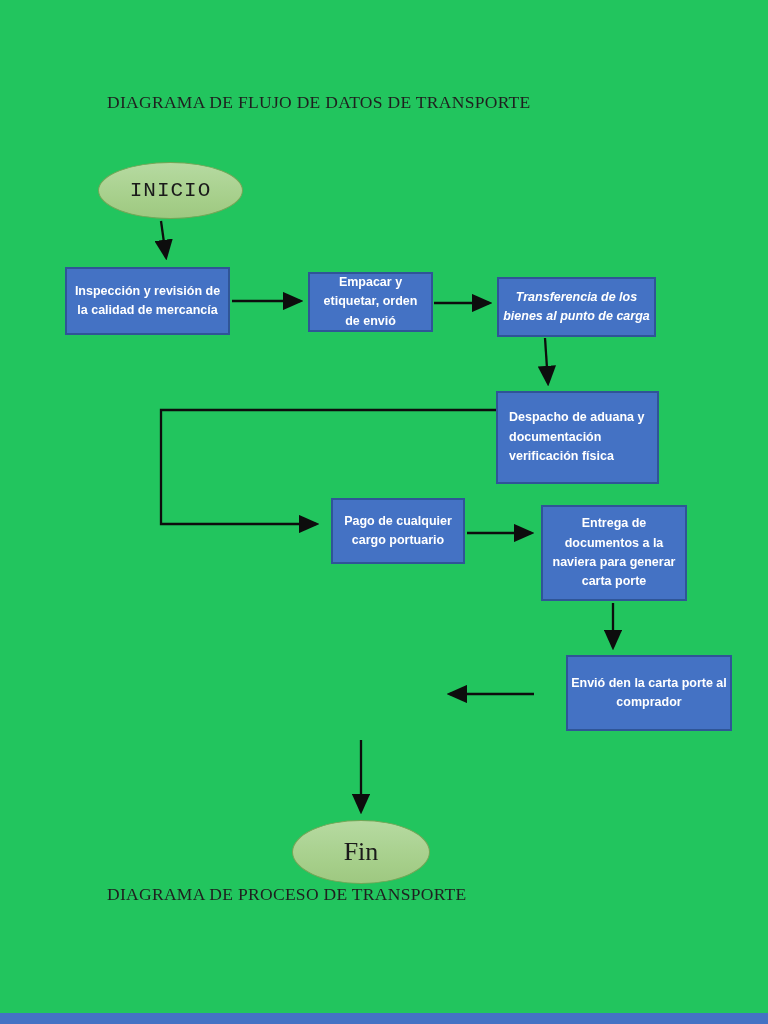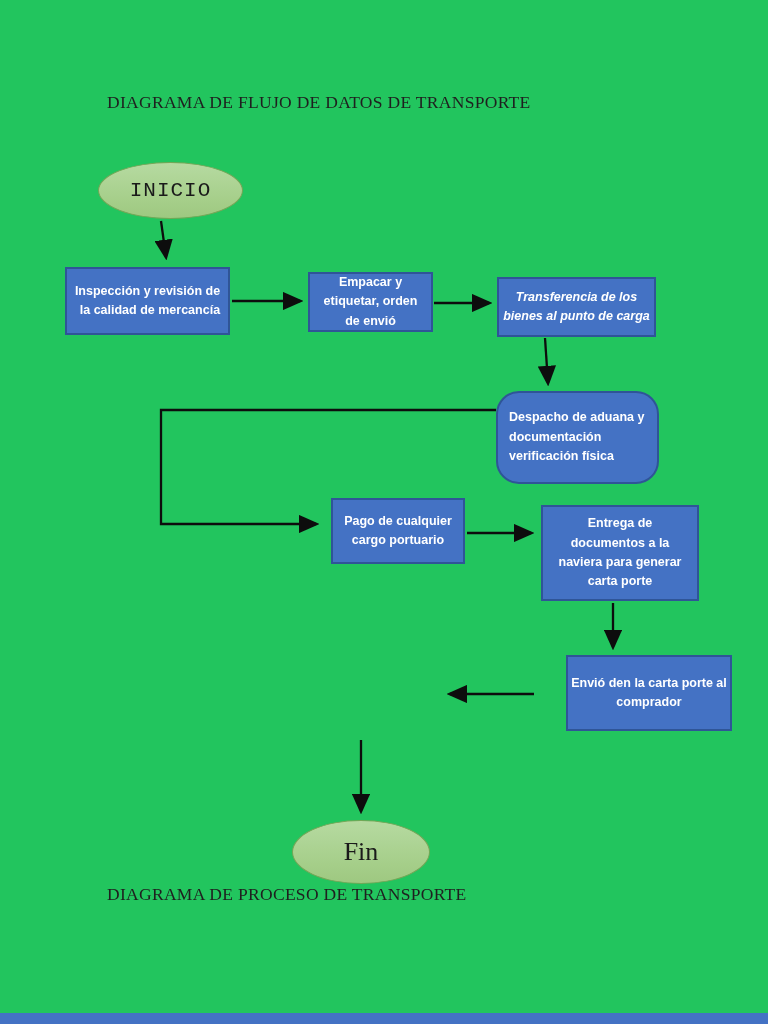--- a/index.html
+++ b/index.html
@@ -97,38 +97,38 @@
   </svg>
 
   <div class="doc-title" style="left:107px; top:92px;">DIAGRAMA DE FLUJO DE DATOS DE TRANSPORTE</div>
 
   <div class="doc-title" style="left:107px; top:884px;">DIAGRAMA DE PROCESO DE TRANSPORTE</div>
 
   <div id="start-terminator" class="terminator" style="left:98px; top:162px; width:145px; height:57px;font-family:Liberation Mono, monospace;">
     <span>INICIO</span>
   </div>
 
-  <div class="node" style="left:65px; top:267px; width:165px; height:68px;text-align:right;">Inspección y revisión de
+  <div class="node" style="left:65px; top:267px; width:165px; height:68px;">Inspección y revisión de
 la calidad de mercancía</div>
 
   <div class="node" style="left:308px; top:272px; width:125px; height:60px;">Empacar y
 etiquetar, orden
 de envió</div>
 
   <div class="node" style="left:497px; top:277px; width:159px; height:60px;font-style:italic;">Transferencia de los
 bienes al punto de carga</div>
 
-  <div class="node left-align" style="left:496px; top:391px; width:163px; height:93px;border-radius:23px;">Despacho de aduana y
+  <div class="node left-align" style="left:496px; top:391px; width:163px; height:93px;">Despacho de aduana y
 documentación
 verificación física</div>
 
   <div class="node" style="left:331px; top:498px; width:134px; height:66px;">Pago de cualquier
 cargo portuario</div>
 
-  <div class="node" style="left:541px; top:505px; width:158px; height:96px;">Entrega de
+  <div class="node" style="left:541px; top:505px; width:146px; height:96px;">Entrega de
 documentos a la
 naviera para generar
 carta porte</div>
 
   <div class="node" style="left:566px; top:655px; width:166px; height:76px;">Envió den la carta porte al
 comprador</div>
 
 
   <div id="end-terminator" class="terminator" style="left:292px; top:820px; width:138px; height:64px;">
     <span>Fin</span>

